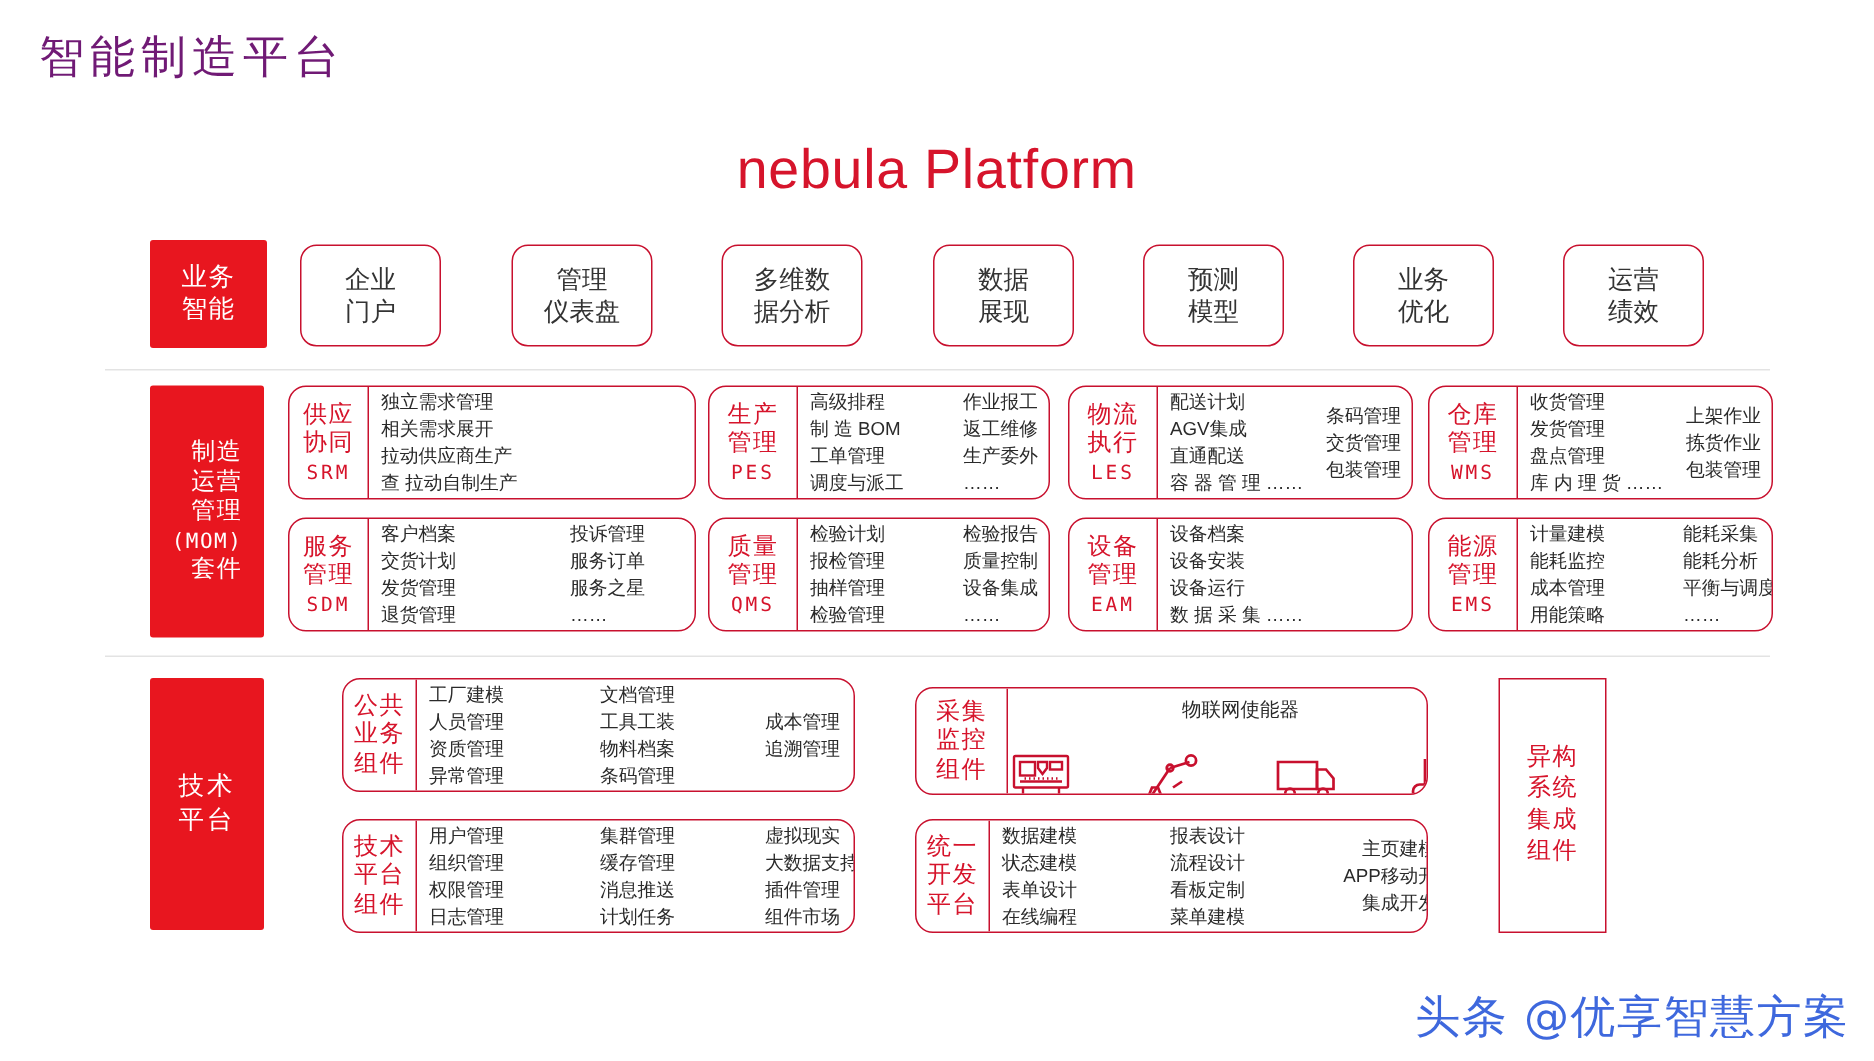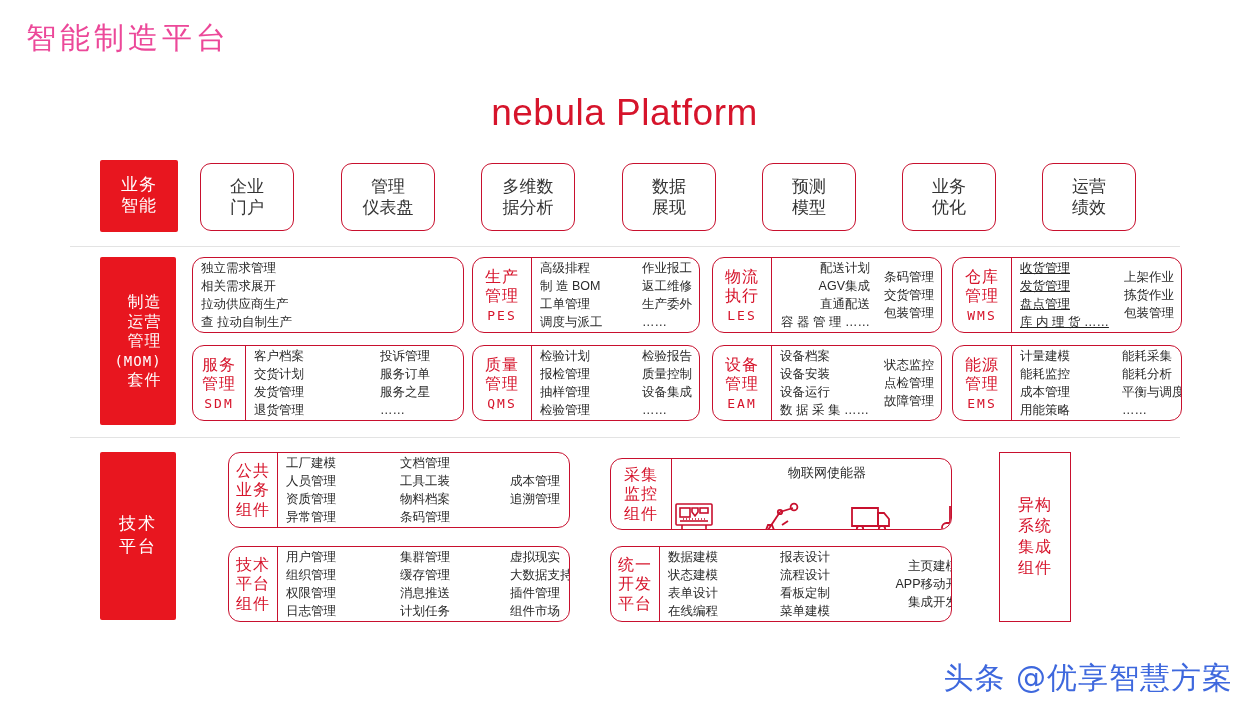--- a/index.html
+++ b/index.html
@@ -6,21 +6,21 @@
   body{
     width:1249px;height:707px;background:#ffffff;
     font-family:"Liberation Sans","DejaVu Sans",sans-serif;
     color:#222;overflow:hidden;position:relative;
   }
   .page{position:relative;width:1249px;height:707px;}
 
   
   .page-title{
     position:absolute;left:26px;top:18px;
-    font-size:30px;letter-spacing:4px;color:#ec4899;
+    font-size:30px;letter-spacing:4px;color:#701a75;
     font-family:"DejaVu Sans","Liberation Sans",sans-serif;font-weight:400;
   }
   .brand{
     position:absolute;left:0;right:0;top:92px;text-align:center;
     font-size:37px;color:#d6142b;letter-spacing:0.5px;font-weight:400;
   }
 
   
   .rowsep{position:absolute;height:1px;background:#e3e3e3;}
 
@@ -148,20 +148,25 @@
     <span>
       <span>制造</span><br>
       <span>运营</span><br>
       <span>管理</span><br>
       <span style="font-size:14px;font-family:'DejaVu Sans Mono',monospace;">(MOM)</span><br>
       <span>套件</span>
     </span>
   </div>
 
   <div class="mod" style="left:192px;top:257px;width:270px;height:74px;">
+    <div class="lab" style="width:52px;">
+      <span class="cn">供应</span>
+      <span class="cn">协同</span>
+      <span class="en">SRM</span>
+    </div>
     <div class="body">
       <div class="cols">
         <div class="col" style="width:112px;">
           <span class="it">独立需求管理</span>
           <span class="it">相关需求展开</span>
           <span class="it">拉动供应商生产</span>
           <span class="it">查  拉动自制生产</span>
         </div>
       </div>
     </div>
@@ -192,21 +197,21 @@
   </div>
 
   <div class="mod" style="left:712px;top:257px;width:228px;height:74px;">
     <div class="lab" style="width:58px;">
       <span class="cn">物流</span>
       <span class="cn">执行</span>
       <span class="en">LES</span>
     </div>
     <div class="body">
       <div class="cols">
-        <div class="col" style="width:90px;align-items:flex-end;">
+        <div class="col" style="width:90px;">
           <span class="it">配送计划</span>
           <span class="it">AGV集成</span>
           <span class="it">直通配送</span>
           <span class="it">容 器 管 理 ……</span>
         </div>
         <div class="col" style="width:72px;">
           <span class="it">条码管理</span>
           <span class="it">交货管理</span>
           <span class="it">包装管理</span>
         </div>
@@ -215,21 +220,21 @@
   </div>
 
   <div class="mod" style="left:952px;top:257px;width:228px;height:74px;">
     <div class="lab" style="width:58px;">
       <span class="cn">仓库</span>
       <span class="cn">管理</span>
       <span class="en">WMS</span>
     </div>
     <div class="body">
       <div class="cols">
-        <div class="col" style="width:90px;text-decoration:underline;">
+        <div class="col" style="width:90px;">
           <span class="it">收货管理</span>
           <span class="it">发货管理</span>
           <span class="it">盘点管理</span>
           <span class="it">库 内 理 货 ……</span>
         </div>
         <div class="col" style="width:72px;">
           <span class="it">上架作业</span>
           <span class="it">拣货作业</span>
           <span class="it">包装管理</span>
         </div>
@@ -291,25 +296,20 @@
       <span class="cn">管理</span>
       <span class="en">EAM</span>
     </div>
     <div class="body">
       <div class="cols">
         <div class="col" style="width:90px;">
           <span class="it">设备档案</span>
           <span class="it">设备安装</span>
           <span class="it">设备运行</span>
           <span class="it">数 据 采 集 ……</span>
-        </div>
-        <div class="col" style="width:72px;">
-          <span class="it">状态监控</span>
-          <span class="it">点检管理</span>
-          <span class="it">故障管理</span>
         </div>
       </div>
     </div>
   </div>
 
   <div class="mod" style="left:952px;top:345px;width:228px;height:74px;">
     <div class="lab" style="width:58px;">
       <span class="cn">能源</span>
       <span class="cn">管理</span>
       <span class="en">EMS</span>

